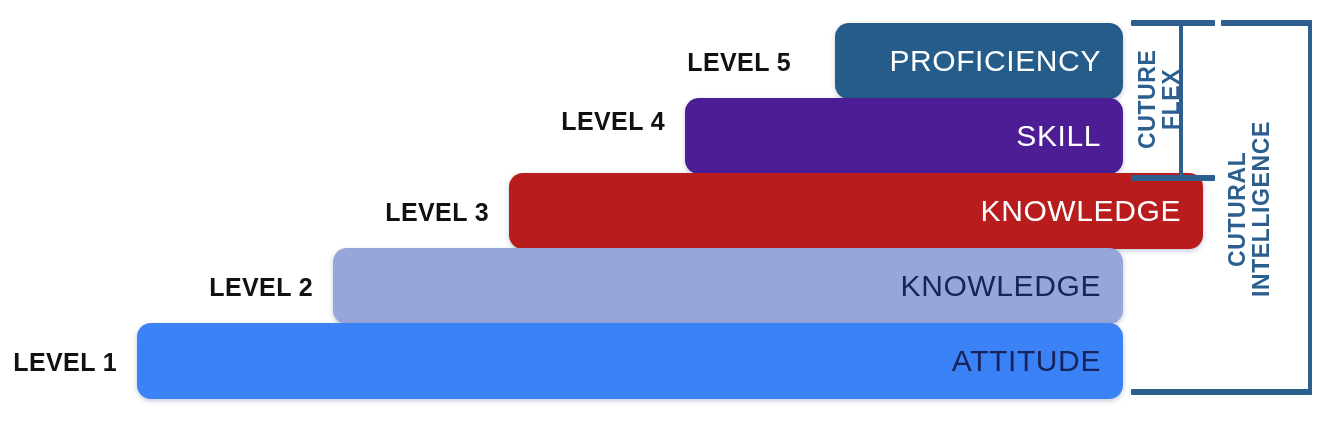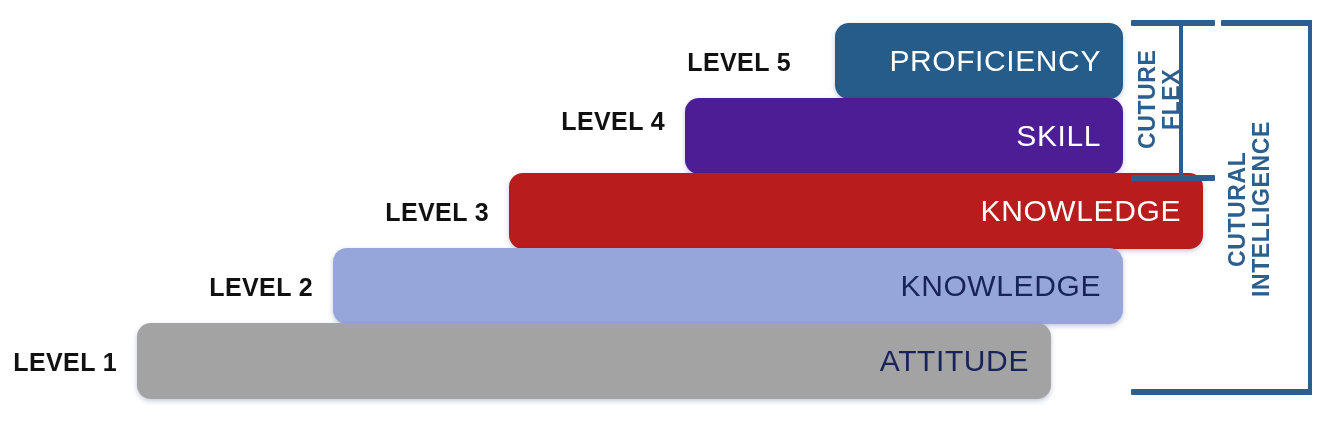--- a/index.html
+++ b/index.html
@@ -35,21 +35,21 @@
     font-size: 30px;
     letter-spacing: 0.6px;
     font-weight: 400;
     white-space: nowrap;
   }
 
   .bar.lv5 { left: 835px; top: 23px;  width: 288px; background: #255C8A; padding-left: 6px; }
   .bar.lv4 { left: 685px; top: 98px;  width: 438px; background: #4c1d95; }
   .bar.lv3 { left: 509px; top: 173px; width: 694px; background: #b91c1c; }
   .bar.lv2 { left: 333px; top: 248px; width: 790px; background: #97A6DA; }
-  .bar.lv1 { left: 137px; top: 323px; width: 914px; background: #a3a3a3; }
+  .bar.lv1 { left: 137px; top: 323px; width: 986px; background: #3b82f6; }
 
   .bar.lv5 .bar-label,
   .bar.lv4 .bar-label,
   .bar.lv3 .bar-label { color: #ffffff; }
   .bar.lv2 .bar-label,
   .bar.lv1 .bar-label { color: #17235A; }
 
   
   .level-caption {
     position: absolute;

